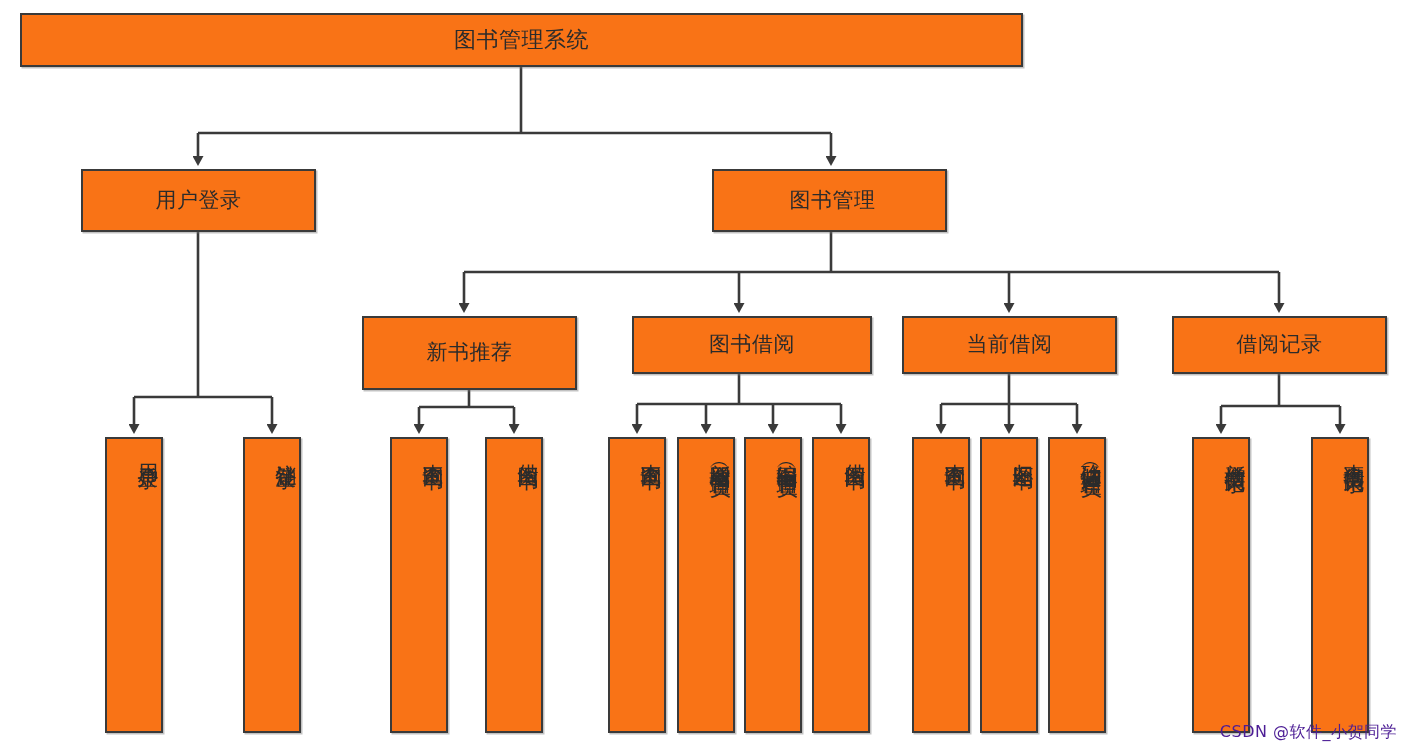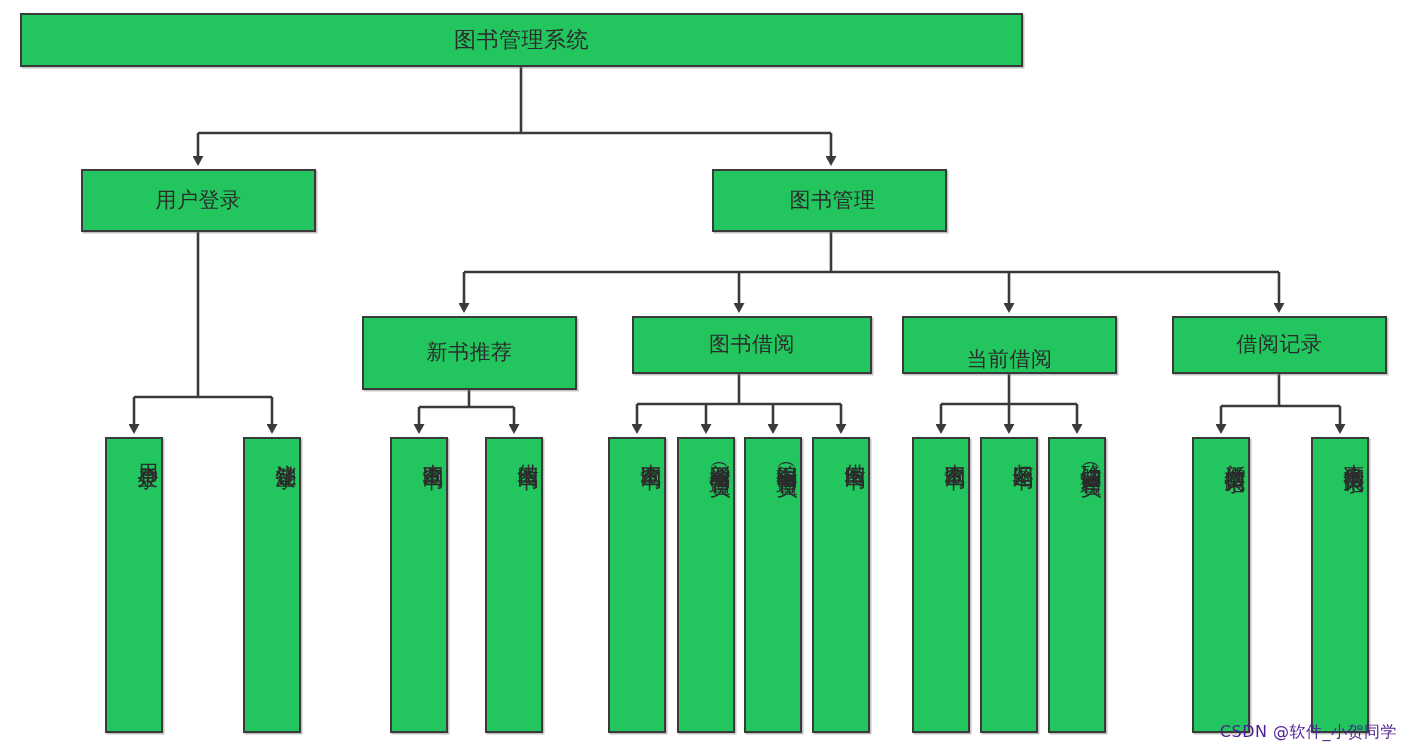--- a/index.html
+++ b/index.html
@@ -22,21 +22,21 @@
     position: absolute;
     left: 0;
     top: 0;
     width: 1405px;
     height: 747px;
   }
   
   .node {
     position: absolute;
     box-sizing: border-box;
-    background: #22c55e;
+    background: #f97316;
     border: 2.5px solid #3a3a3a;
     box-shadow: 1.5px 1.5px 0 rgba(120,120,120,0.45);
     display: flex;
     align-items: center;
     justify-content: center;
     color: #2b2b2b;
     letter-spacing: 0.5px;
   }
   .node.horiz {
     font-size: 21px;
@@ -142,21 +142,21 @@
   <div class="node horiz" style="left:712px; top:169px; width:235px; height:63px;padding-left:6px;">
     <span class="label">图书管理</span>
   </div>
 
   <div class="node horiz" style="left:362px; top:316px; width:215px; height:74px;">
     <span class="label">新书推荐</span>
   </div>
   <div class="node horiz" style="left:632px; top:316px; width:240px; height:58px;">
     <span class="label">图书借阅</span>
   </div>
-  <div class="node horiz" style="left:902px; top:316px; width:215px; height:58px;align-items:flex-end;">
+  <div class="node horiz" style="left:902px; top:316px; width:215px; height:58px;">
     <span class="label">当前借阅</span>
   </div>
   <div class="node horiz" style="left:1172px; top:316px; width:215px; height:58px;text-align:right;">
     <span class="label">借阅记录</span>
   </div>
 
   <div class="node vert" style="left:105px; top:437px; width:58px; height:296px;">
     <span class="label">用户登录</span>
   </div>
   <div class="node vert" style="left:243px; top:437px; width:58px; height:296px;">

